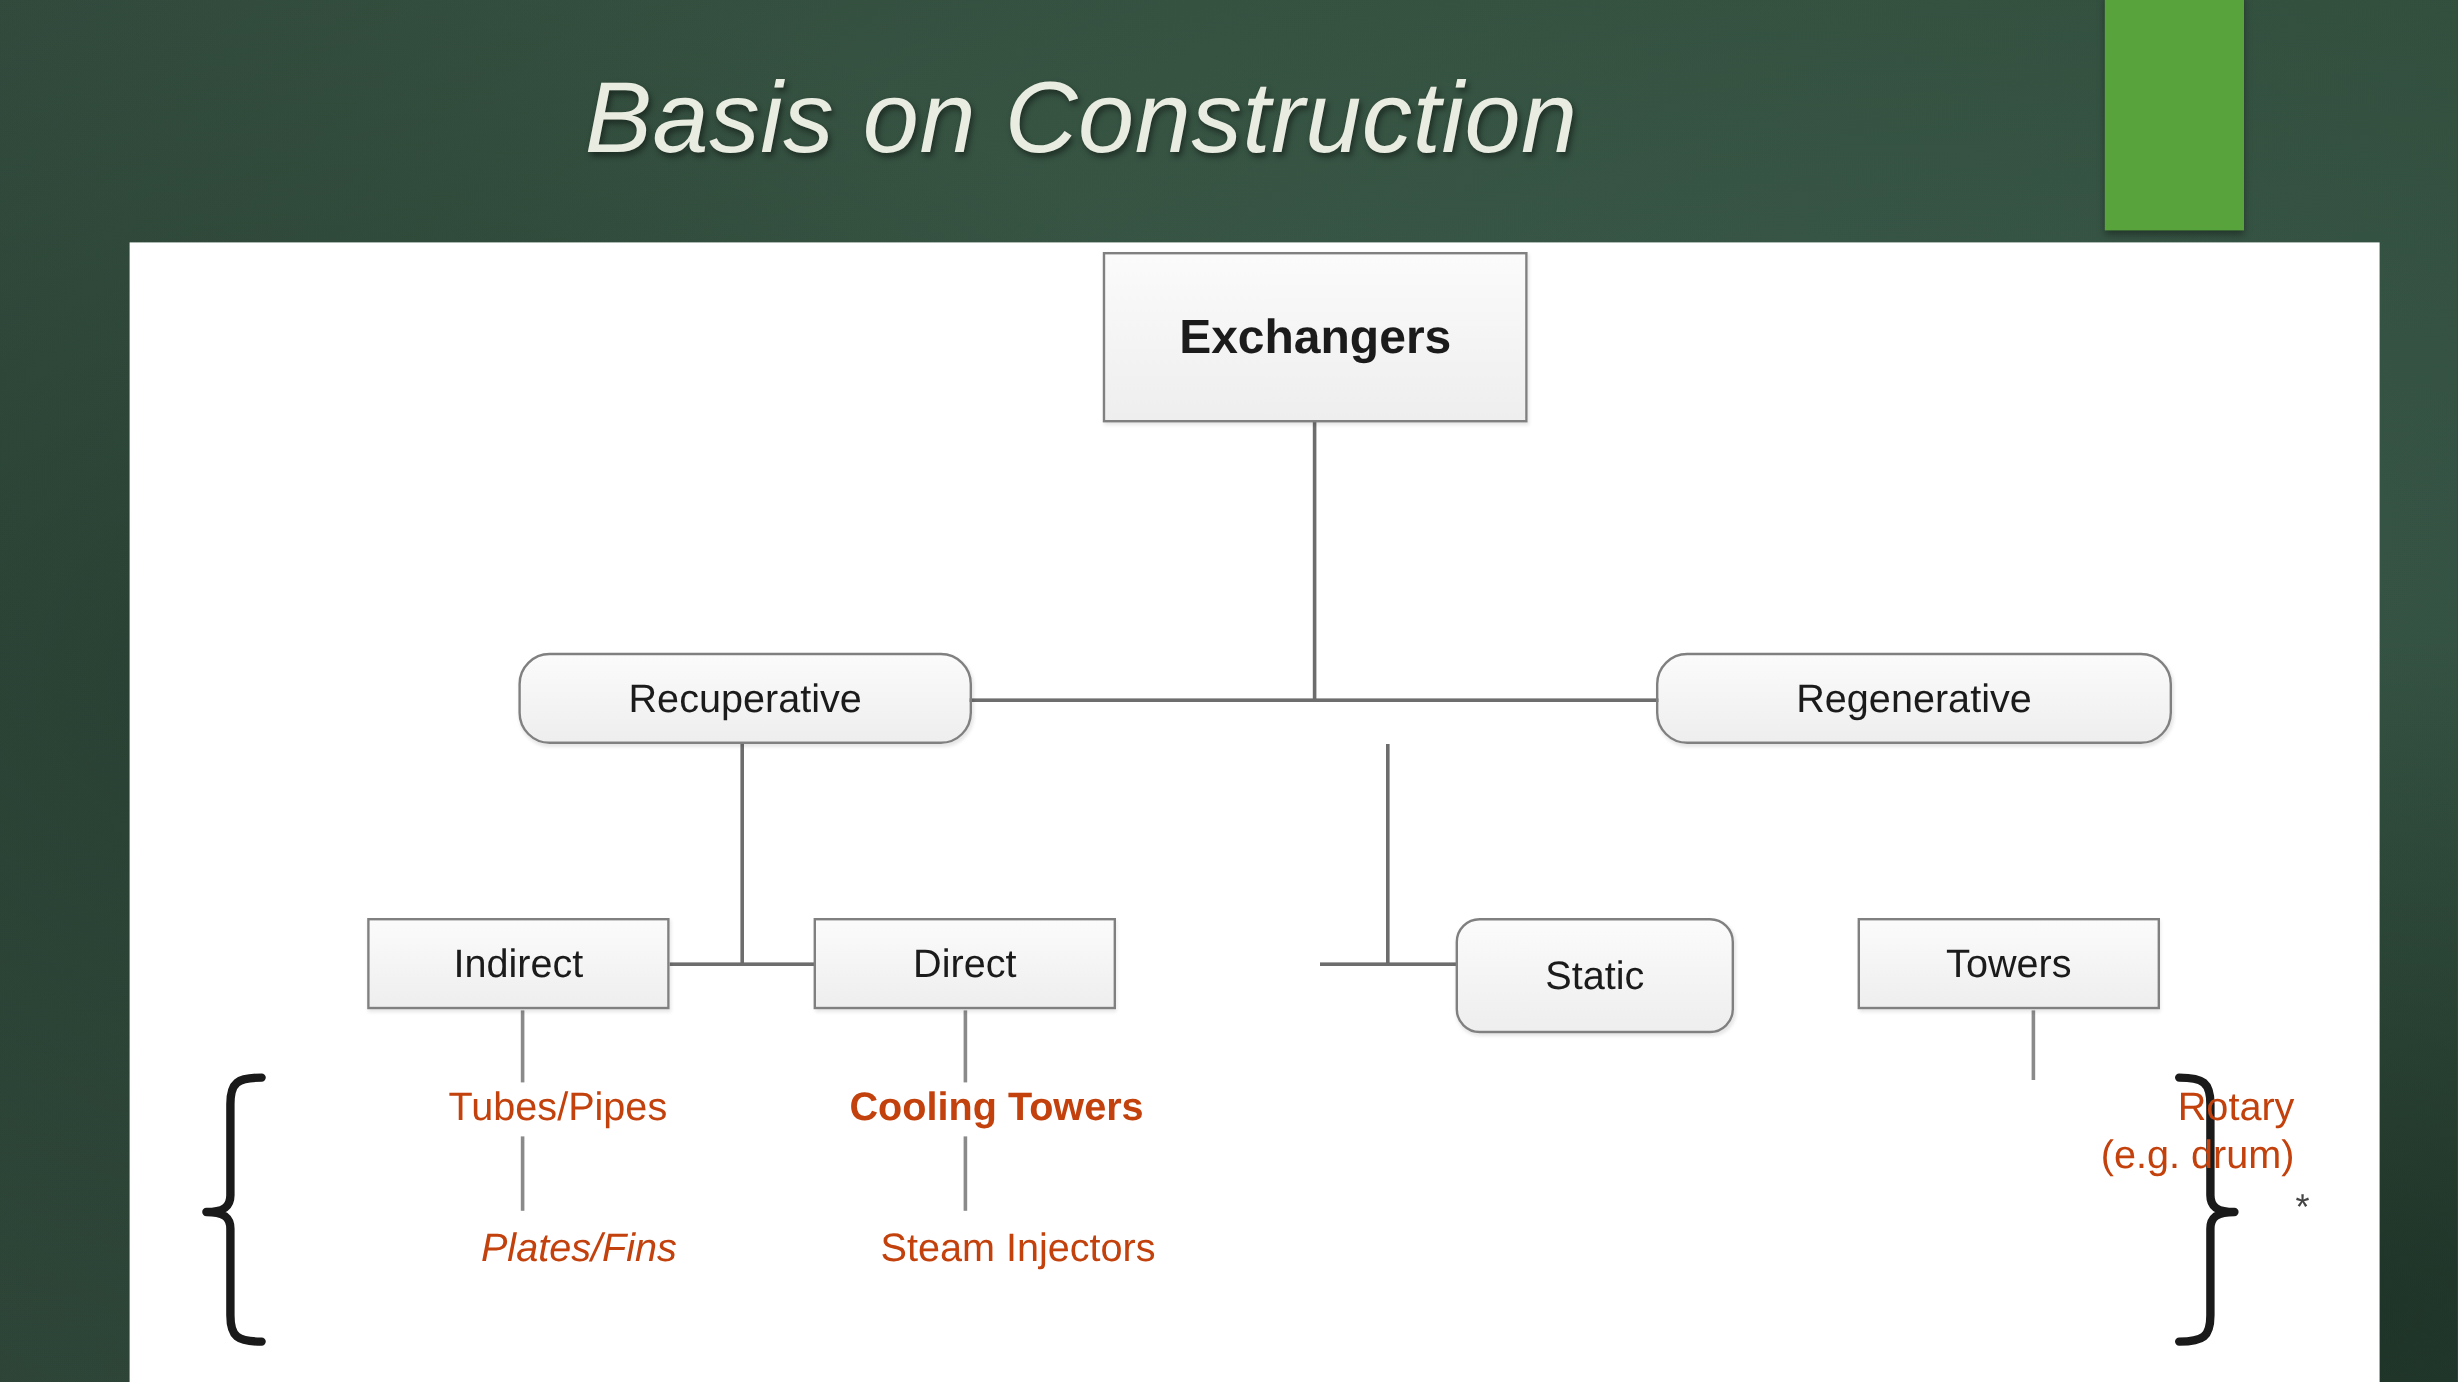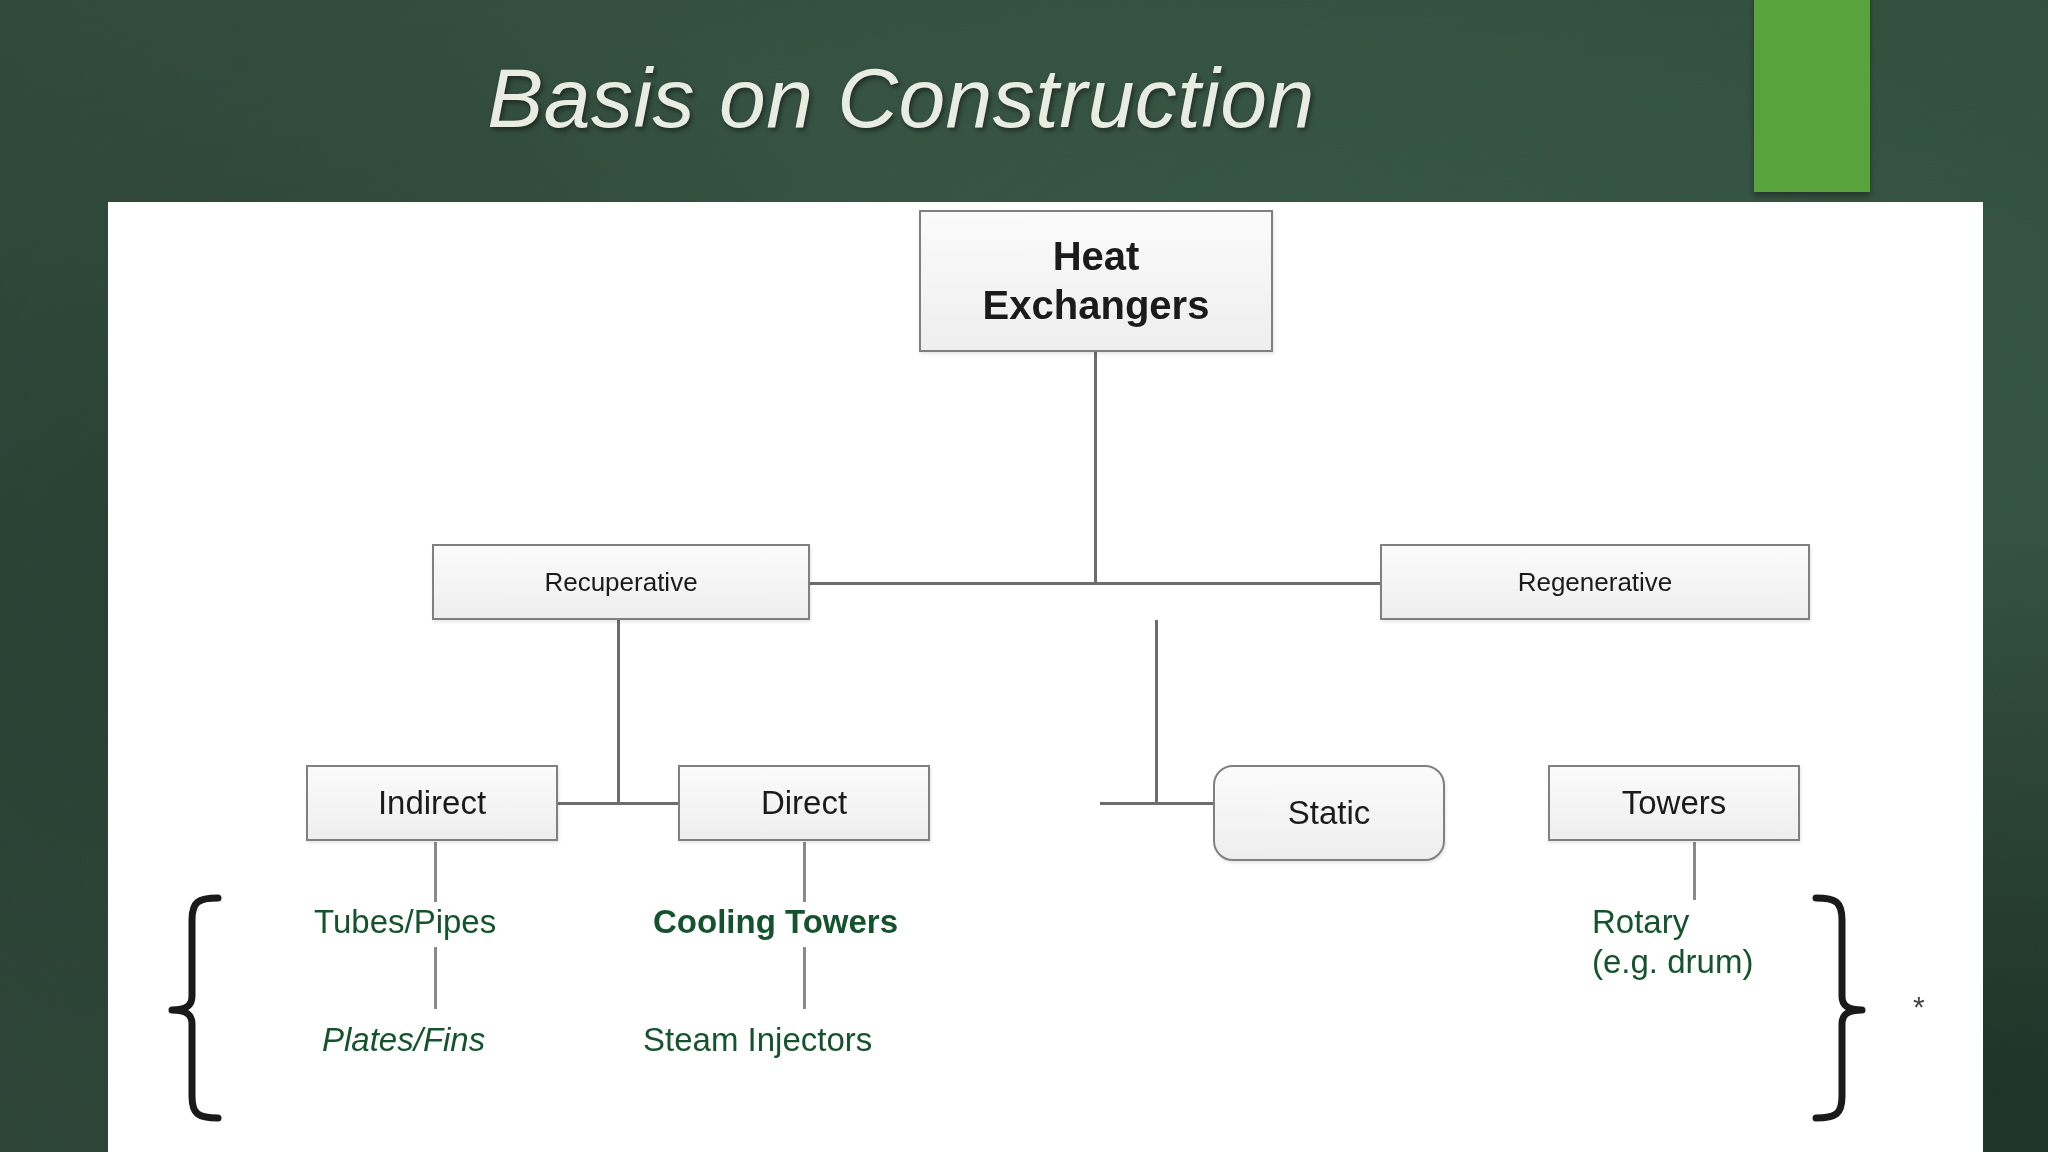--- a/index.html
+++ b/index.html
@@ -79,29 +79,29 @@
     text-align: center;
     color: #1b1b1b;
     box-shadow: 1px 2px 3px rgba(0,0,0,0.10);
     z-index: 3;
   }
   .node.root {
     font-size: 40px;
     font-weight: 700;
     line-height: 1.22;
   }
-  .node.lvl2 { font-size: 26px; font-weight: 400; }
+  .node.lvl2 { font-size: 33px; font-weight: 400; border-radius: 26px; }
   .node.lvl3 { font-size: 33px; font-weight: 400; justify-content: center; }
 
   .leaf {
     position: absolute;
     font-size: 33px;
     line-height: 1.22;
-    color: #14532d;
-    text-align: left;
+    color: #c2410c;
+    text-align: right;
     white-space: nowrap;
     z-index: 3;
   }
 
   .line {
     position: absolute;
     background: #6d6d6d;
     z-index: 1;
   }
   .line.v { width: 3px; }
@@ -143,21 +143,20 @@
     <div class="line v thin" style="left:326px; top:640px; height:60px;"></div>
     <div class="line v thin" style="left:326px; top:745px; height:62px;"></div>
 
     <div class="line v thin" style="left:695px; top:640px; height:60px;"></div>
     <div class="line v thin" style="left:695px; top:745px; height:62px;"></div>
 
     <div class="line v thin" style="left:1585px; top:640px; height:58px;"></div>
 
     <div class="node root" style="left:811px; top:8px; width:354px; height:142px;">
       <div>
-        <div>Heat</div>
         <div>Exchangers</div>
       </div>
     </div>
 
     <div class="node lvl2" style="left:324px; top:342px; width:378px; height:76px;">
       <span>Recuperative</span>
     </div>
 
     <div class="node lvl2" style="left:1272px; top:342px; width:430px; height:76px;">
       <span>Regenerative</span>

